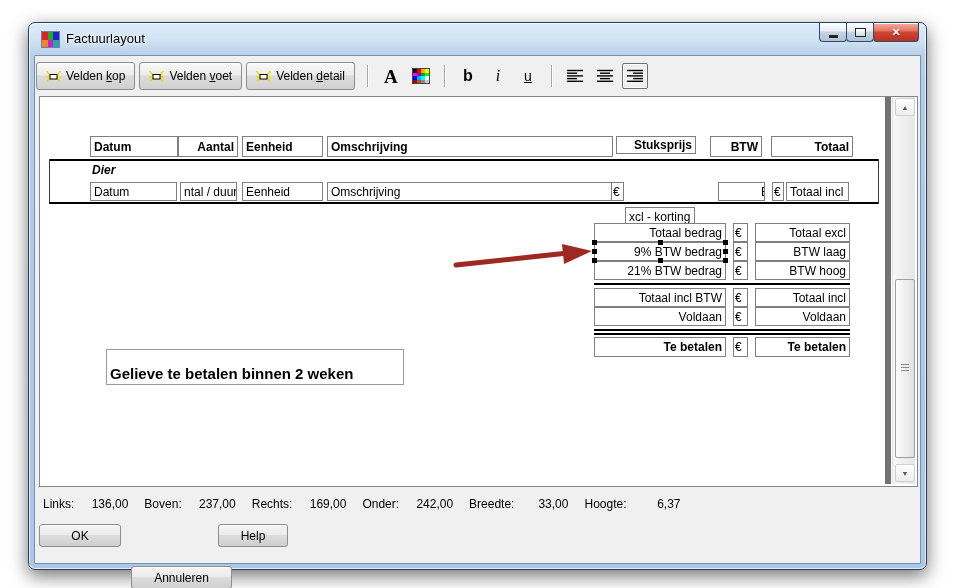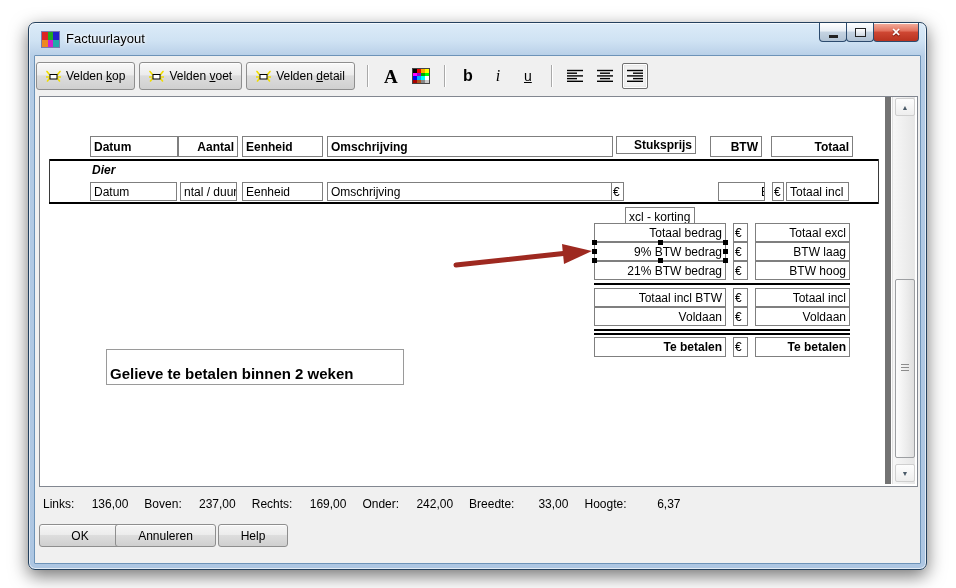--- a/index.html
+++ b/index.html
@@ -73,21 +73,21 @@
   .arrow-svg{position:absolute;left:402px;top:139px;width:155px;height:40px;}
 
   
   .statusbar{position:absolute;left:14px;top:474px;display:flex;align-items:flex-start;font-size:12px;color:#000;}
   .sgroup{display:flex;margin-right:16px;}
   .sgroup .sv{display:inline-block;min-width:46px;text-align:right;margin-left:8px;}
   .dlgbtn{position:absolute;top:501px;height:23px;border:1px solid #8e8e8e;border-radius:3px;box-sizing:border-box;
     background:linear-gradient(#f5f5f5,#ececec 45%,#dddddd 50%,#cfcfcf);box-shadow:inset 0 1px 0 rgba(255,255,255,.9);
     font-size:12px;display:flex;align-items:center;justify-content:center;cursor:pointer;}
   .btn-ok{left:10px;width:82px;}
-  .btn-cancel{left:86px;width:101px;}
+  .btn-cancel{left:102px;width:101px;margin-top:42px;}
   .btn-help{left:189px;width:70px;}
 
   .flash-icon{flex:0 0 auto;}
 </style>
 </head>
 <body>
 
 <div class="window">
 
   <div class="titlebar">

